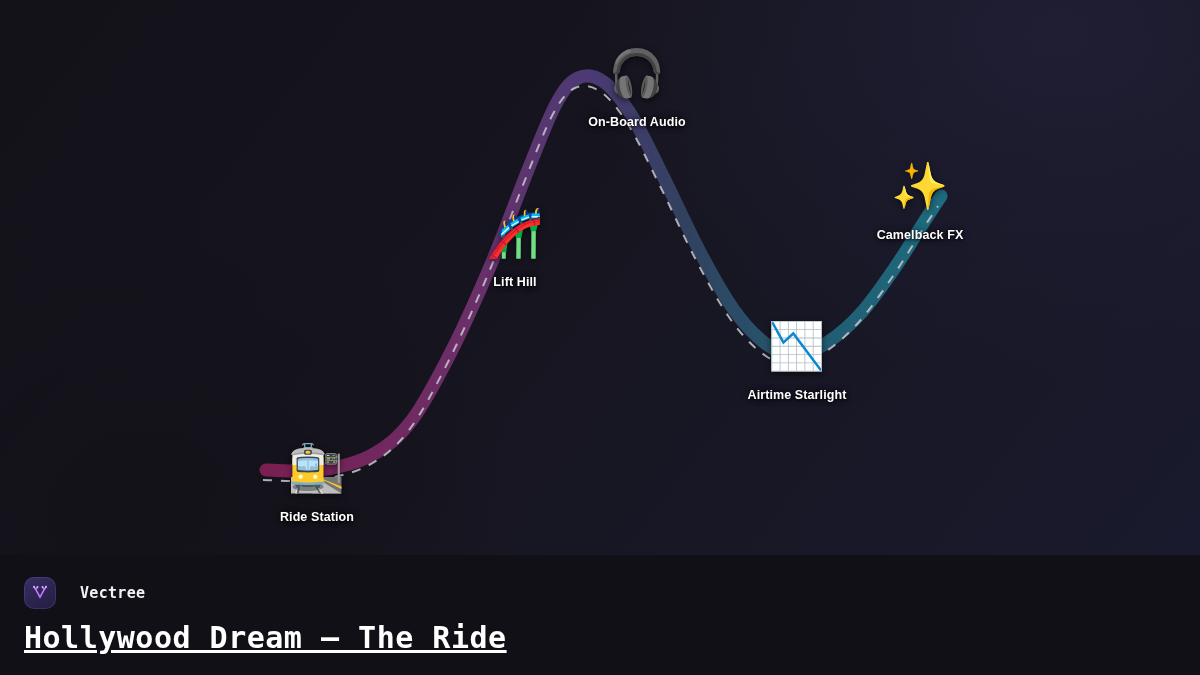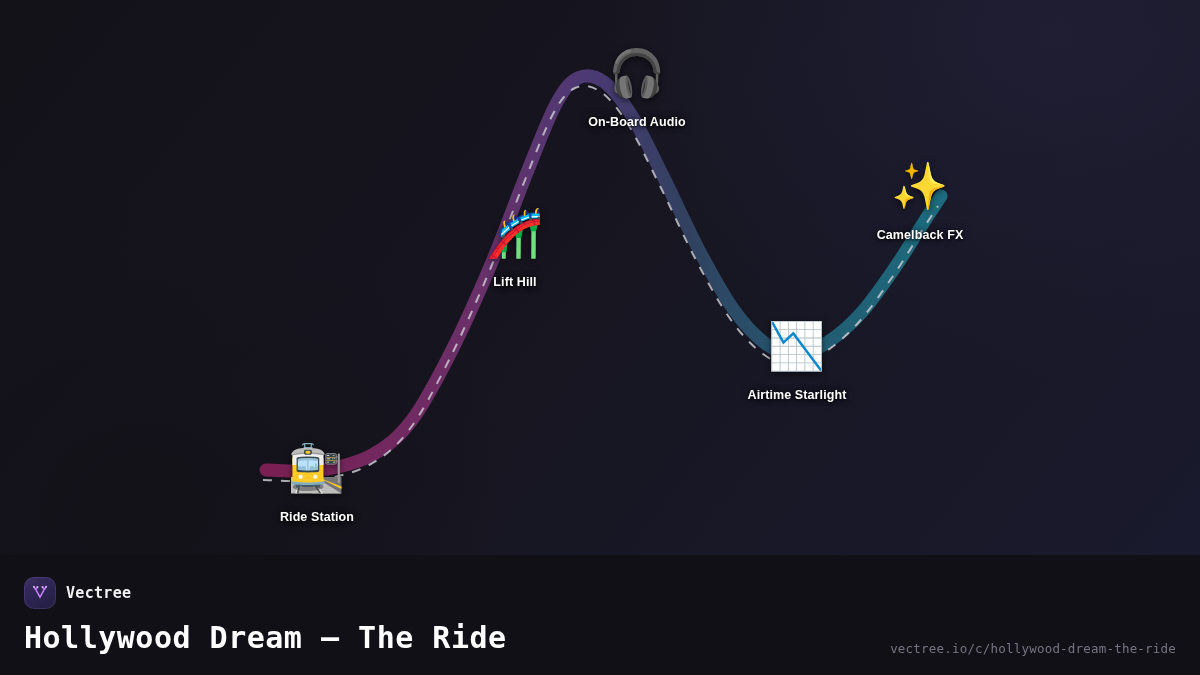--- a/index.html
+++ b/index.html
@@ -66,21 +66,21 @@
     left: 0; top: 555px;
     width: 1200px;
     height: 120px;
     background: #111016;
     box-sizing: border-box;
     padding: 22px 24px 0 24px;
   }
   #brand {
     display: flex;
     align-items: center;
-    gap: 10px;
+    gap: 24px;
     height: 32px;
   }
   #brand-mark {
     width: 32px;
     height: 32px;
     border-radius: 10px;
     background: linear-gradient(150deg, #3b2f63 0%, #2b2450 55%, #241f42 100%);
     display: flex;
     align-items: center;
     justify-content: center;
@@ -95,20 +95,21 @@
     letter-spacing: .3px;
   }
   #title {
     margin: 10px 0 0 0;
     font-family: "DejaVu Sans Mono", monospace;
     font-size: 30px;
     font-weight: bold;
     color: #ffffff;
     letter-spacing: .5px;
     line-height: 38px;
+    text-decoration: underline;
   }
   #url {
     position: absolute;
     right: 24px;
     bottom: 19px;
     font-family: "DejaVu Sans Mono", monospace;
     font-size: 12.5px;
     color: #767483;
     letter-spacing: .2px;
   }
@@ -175,16 +176,15 @@
             <circle cx="4.0" cy="3.9" r="1.05"></circle>
             <circle cx="7.5" cy="4.1" r="1.05"></circle>
             <circle cx="16.0" cy="3.9" r="1.05"></circle>
             <circle cx="12.5" cy="4.1" r="1.05"></circle>
           </g>
         </svg>
       </span>
       <span id="brand-name">Vectree</span>
     </div>
     <h1 id="title">Hollywood Dream – The Ride</h1>
-    <div id="url">vectree.io/c/hollywood-dream-the-ride</div>
   </div>
 
 </div>
 
 </body></html>

